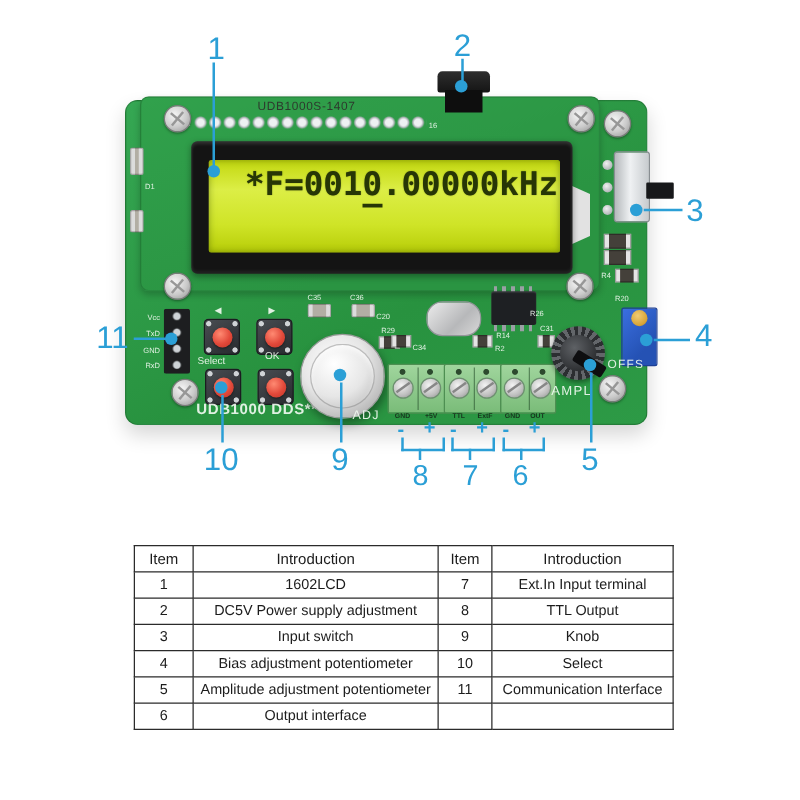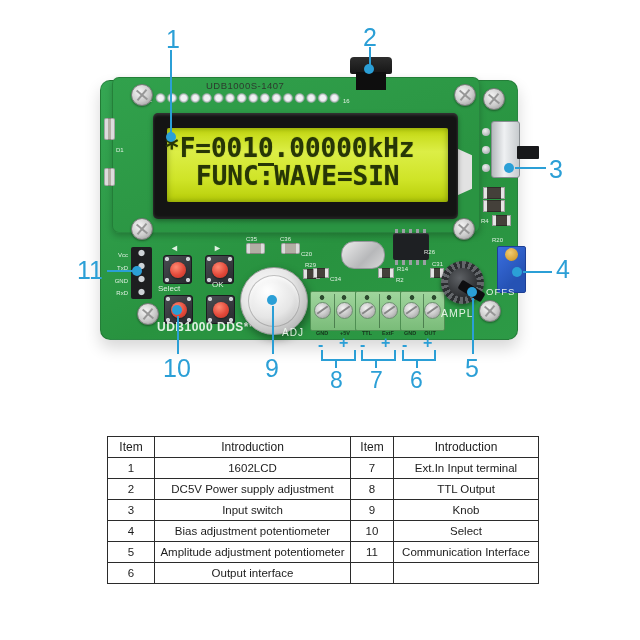--- a/index.html
+++ b/index.html
@@ -138,22 +138,21 @@
   <div class="abs screw" style="left:131px;top:218px;"></div>
   <div class="abs screw" style="left:453px;top:218px;"></div>
 
   <div class="abs screw" style="left:483px;top:88px;"></div>
   <div class="abs screw" style="left:137px;top:303px;"></div>
   <div class="abs screw" style="left:479px;top:300px;"></div>
 
   <div class="abs backlight-tab"></div>
   <div class="abs lcd-bezel"></div>
   <div class="abs lcd-screen"></div>
-  <div class="abs lcd-text" style="left:164px;top:133px;text-align:right;"><span>*F=001</span><span class="lcd-cursor">0</span><span>.00000kHz</span></div>
-  <div class="abs lcd-text" style="left:196px;top:161px;">FUNC:WAVE=SIN</div>
+  <div class="abs lcd-text" style="left:196px;top:133px;text-align:right;"><span>*F=001</span><span class="lcd-cursor">0</span><span>.00000kHz</span></div>
 
   <div class="abs switch-pin" style="left:482px;top:128px;"></div>
   <div class="abs switch-pin" style="left:482px;top:146px;"></div>
   <div class="abs switch-pin" style="left:482px;top:164px;"></div>
   <div class="abs switch-body"></div>
   <div class="abs switch-lever"></div>
 
   <div class="abs chip-part" style="left:483px;top:187px;width:20px;height:10px;"></div>
   <div class="abs chip-part" style="left:483px;top:200px;width:20px;height:10px;"></div>
   <div class="abs silk" style="left:481px;top:218px;">R4</div>

